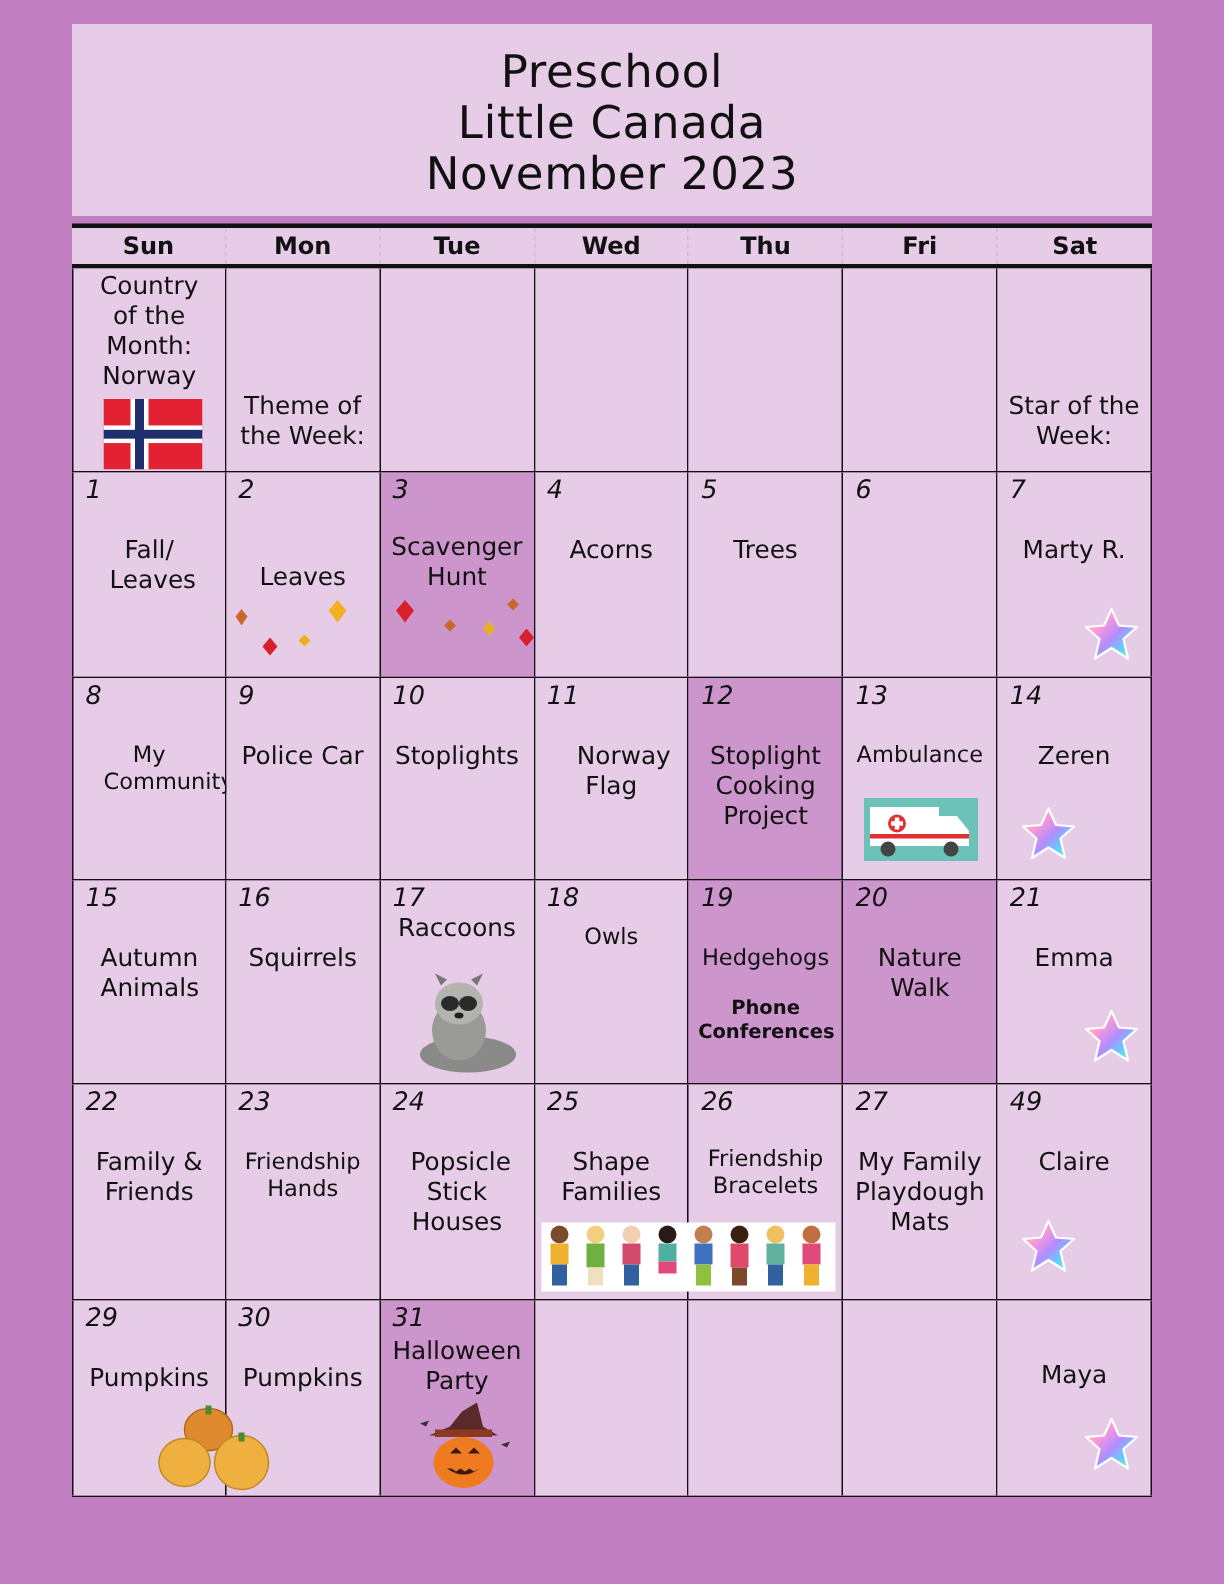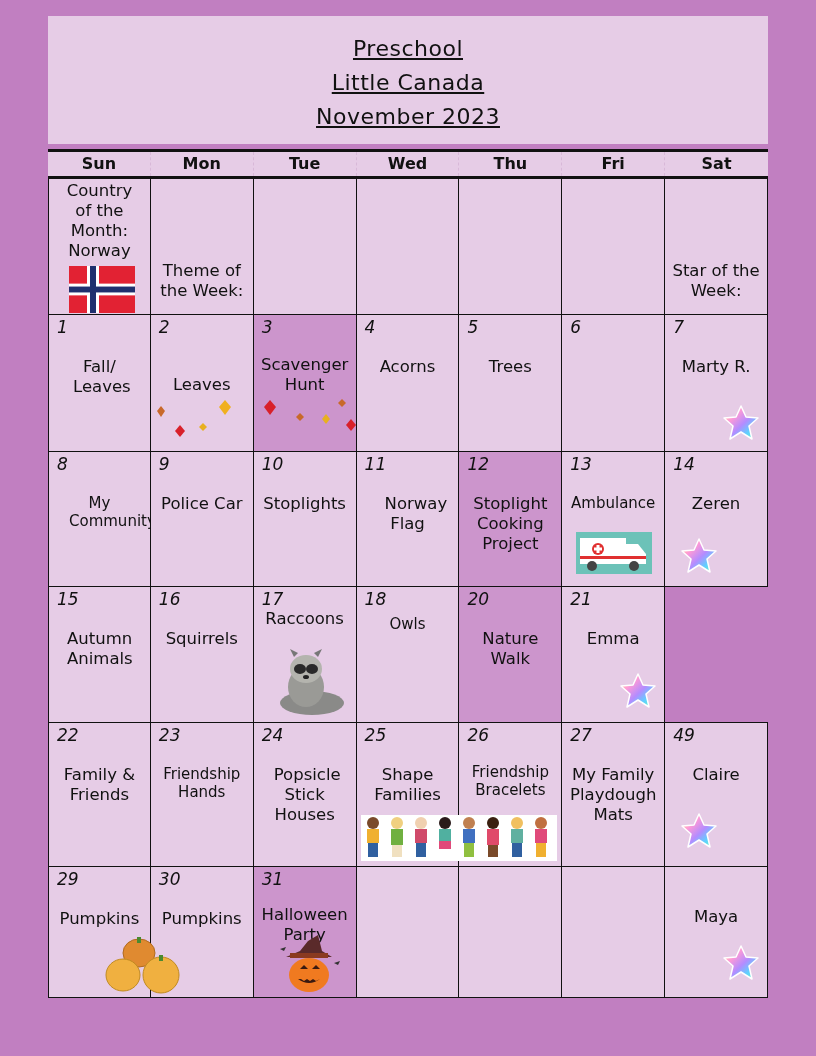--- a/index.html
+++ b/index.html
@@ -1,20 +1,20 @@
 <!DOCTYPE html>
 <html><head>
 <meta charset="utf-8">
 <style>
   html, body { margin:0; padding:0; }
   body { width:816px; height:1056px; background:#c17fc1; position:relative; overflow:hidden;
          font-family:"DejaVu Sans", sans-serif; color:#111; }
   .header { position:absolute; left:48px; top:16px; width:720px; height:128px; background:#e6cce6;
             text-align:center; }
-  .header .line { font-size:22px; line-height:34px; letter-spacing:0.5px;text-decoration:underline; }
+  .header .line { font-size:30px; line-height:34px; letter-spacing:0.5px; }
   .header .l1 { padding-top:16px; }
   .grid { position:absolute; left:48px; top:149px; width:720px; border-top:3px solid #111; }
   .dayhdr { display:grid; grid-template-columns:repeat(7, 1fr); height:24px; background:#e6cce6;
             border-bottom:3px solid #111; }
   .dayhdr div { text-align:center; font-weight:bold; font-size:16px; line-height:24px;
                 border-right:1px dashed #d8b8d8; }
   .dayhdr div:last-child { border-right:none; }
   .week { display:grid; grid-template-columns:repeat(7, 1fr); border-bottom:1.5px solid #111; }
   .cell { position:relative; background:#e6cce6; border-right:1.5px solid #111; box-sizing:border-box;
           overflow:visible; }
@@ -211,20 +211,25 @@
           <path d="M28 10 l-4 -8 l8 4z M52 10 l4 -8 l-8 4z" fill="#777"></path>
           <ellipse cx="34" cy="22" rx="6" ry="5" fill="#2a2a2a"></ellipse>
           <ellipse cx="46" cy="22" rx="6" ry="5" fill="#2a2a2a"></ellipse>
           <ellipse cx="40" cy="30" rx="3" ry="2" fill="#222"></ellipse>
         </svg>
       </div>
     </div>
     <div class="cell">
       <span class="num">18</span>
       <div class="txt small" style="top:28px">Owls</div>
+    </div>
+    <div class="cell hl">
+      <span class="num">19</span>
+      <div class="txt small" style="top:42px">Hedgehogs</div>
+      <div class="txt tiny" style="top:78px;padding:0 4px">Phone Conferences</div>
     </div>
     <div class="cell hl">
       <span class="num">20</span>
       <div class="txt" style="top:42px;padding:0 20px">Nature Walk</div>
     </div>
     <div class="cell">
       <span class="num">21</span>
       <div class="txt" style="top:42px">Emma</div>
       <div class="star" style="left:56px;top:84px"><svg>
             <use href="#starsym"></use>
@@ -309,21 +314,21 @@
           <rect x="54" y="20" width="4" height="6" fill="#4a8a30"></rect>
         </svg>
       </div>
     </div>
     <div class="cell">
       <span class="num">30</span>
       <div class="txt" style="top:42px">Pumpkins</div>
     </div>
     <div class="cell hl">
       <span class="num">31</span>
-      <div class="txt" style="top:38px;padding:0 4px">Halloween Party</div>
+      <div class="txt" style="top:24px;padding:0 4px">Halloween Party</div>
       <div class="img" style="left:22px;top:66px;width:66px;height:62px">
         <svg viewBox="0 0 66 62" width="66" height="62">
           <path d="M10 24 h46 l-10 -6 l-4 -16 l-10 6 l-8 10 z" fill="#5a2a2a"></path>
           <rect x="14" y="20" width="38" height="5" fill="#8a3a20"></rect>
           <ellipse cx="33" cy="42" rx="20" ry="17" fill="#f07a20"></ellipse>
           <path d="M24 36 l4 -4 l4 4z M36 36 l4 -4 l4 4z" fill="#3a1a10"></path>
           <path d="M22 46 q11 8 22 0 l-4 2 l-3 -2 l-3 2 l-3 -2 l-3 2 l-3 -2z" fill="#3a1a10"></path>
           <path d="M4 16 l6 -2 l-2 4z M58 30 l6 -2 l-2 4z" fill="#333"></path>
         </svg>
       </div>

